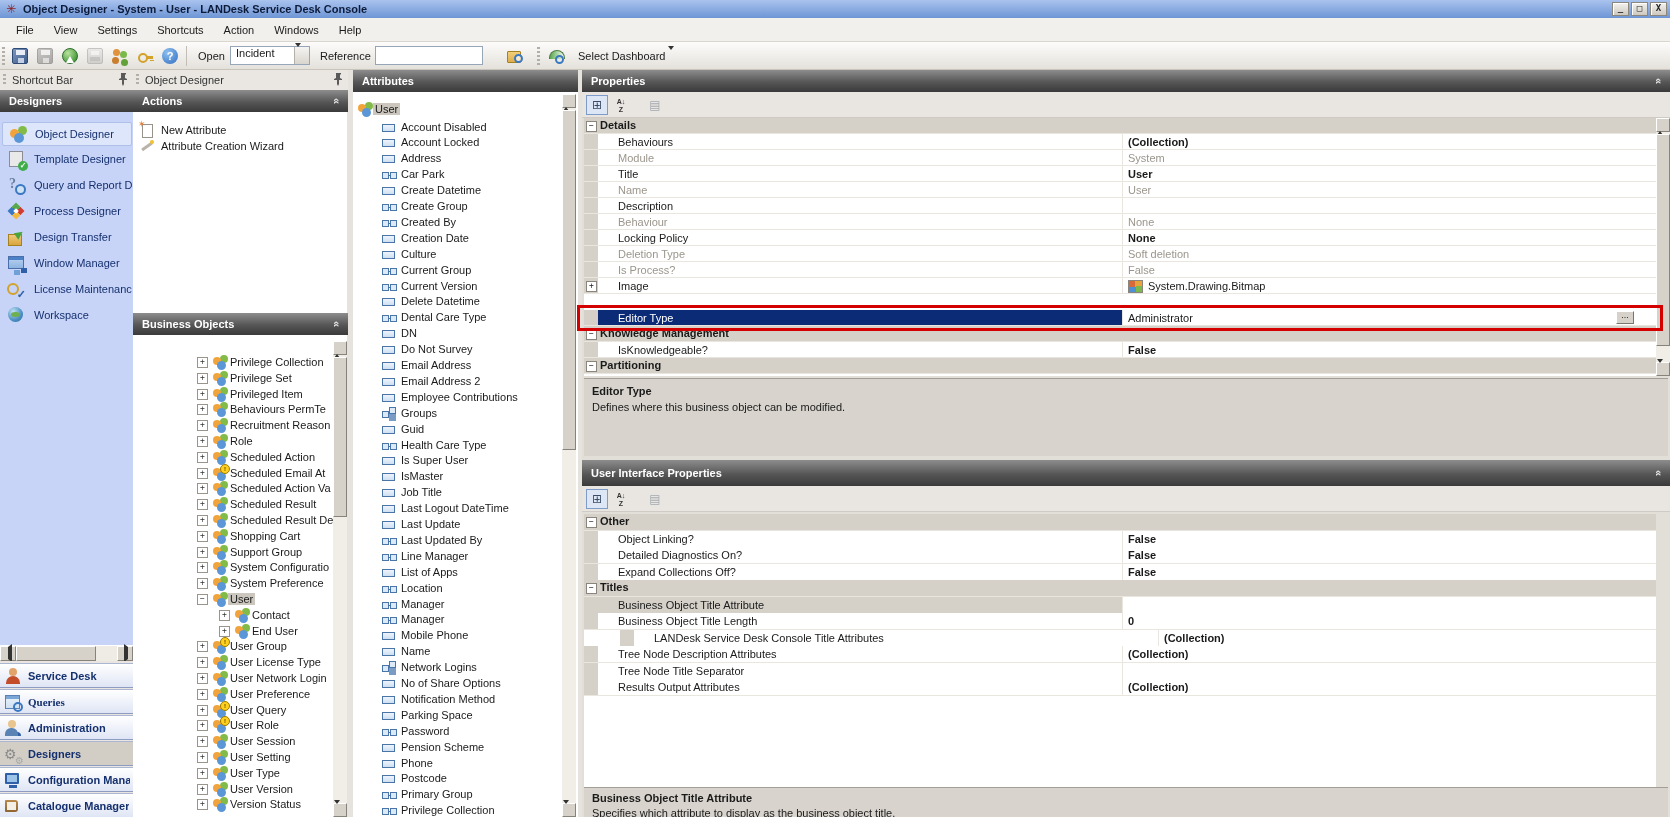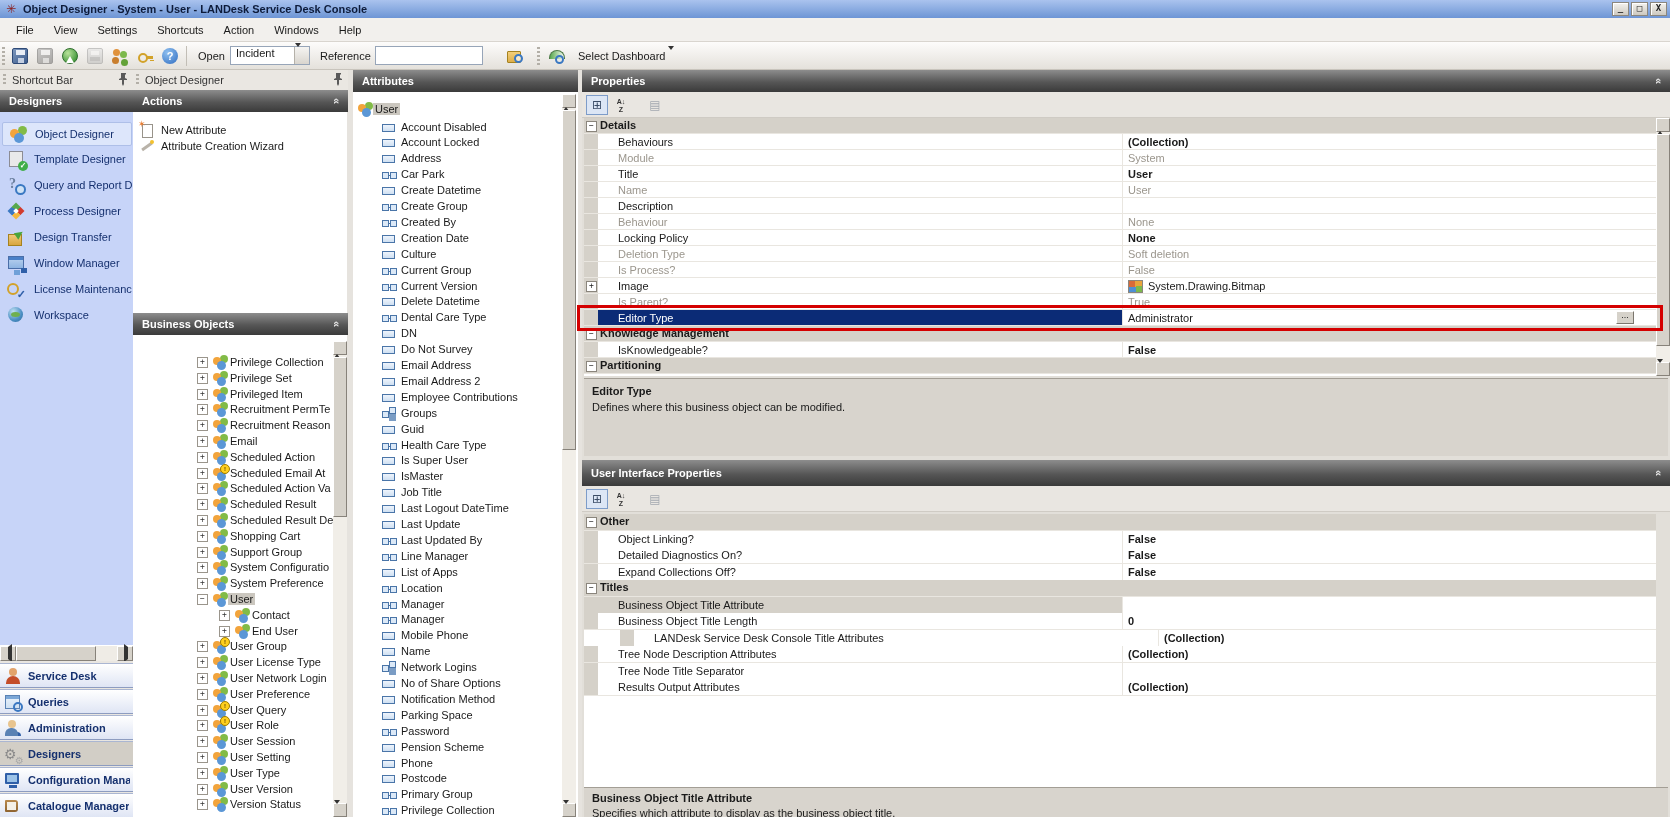--- a/index.html
+++ b/index.html
@@ -292,21 +292,21 @@
   <div id="sc-hscroll">
     <span class="sb-btn" style="left:0;top:0"><span class="tri-l"></span></span>
     <span class="sb-thumb" style="left:16px;top:0;width:80px;height:15px"></span>
     <span class="sb-btn" style="right:0;top:0"><span class="tri-r"></span></span>
   </div>
   <div id="sc-groups">
       <div class="grp" style="top: 2px; padding-left: 28px;">
         <div class="gic gic-service-desk"></div>
         <div class="g-label">Service Desk</div>
       </div>
-      <div class="grp" style="top: 28px;">
+      <div class="grp" style="top: 28px; font-family: Liberation Serif, serif;">
         <div class="gic gic-queries"></div>
         <div class="g-label">Queries</div>
       </div>
       <div class="grp" style="top: 54px;">
         <div class="gic gic-administration"></div>
         <div class="g-label">Administration</div>
       </div>
       <div class="grp sel" style="top: 80px;">
         <div class="gic gic-designers"></div>
         <div class="g-label">Designers</div>
@@ -361,31 +361,31 @@
         <div class="t-label" style="left: 97px;">Privilege Set</div>
       </div>
       <div class="t-row" style="top: 52px;">
         <div class="exp" style="left: 64px;">+</div>
         <div class="balls" style="left: 80px;"></div>
         <div class="t-label" style="left: 97px;">Privileged Item</div>
       </div>
       <div class="t-row" style="top: 67px;">
         <div class="exp" style="left: 64px;">+</div>
         <div class="balls" style="left: 80px;"></div>
-        <div class="t-label" style="left: 97px;">Recruitment PermTe</div>
+        <div class="t-label" style="left: 97px;">Behaviours PermTe</div>
       </div>
       <div class="t-row" style="top: 83px;">
         <div class="exp" style="left: 64px;">+</div>
         <div class="balls" style="left: 80px;"></div>
         <div class="t-label" style="left: 97px;">Recruitment Reason</div>
       </div>
       <div class="t-row" style="top: 99px;">
         <div class="exp" style="left: 64px;">+</div>
         <div class="balls" style="left: 80px;"></div>
-        <div class="t-label" style="left: 97px;">Email</div>
+        <div class="t-label" style="left: 97px;">Role</div>
       </div>
       <div class="t-row" style="top: 115px;">
         <div class="exp" style="left: 64px;">+</div>
         <div class="balls" style="left: 80px;"></div>
         <div class="t-label" style="left: 97px;">Scheduled Action</div>
       </div>
       <div class="t-row" style="top: 131px;">
         <div class="exp" style="left: 64px;">+</div>
         <div class="balls" style="left: 80px;">
           <div class="bbadge">!</div>
@@ -759,24 +759,20 @@
       <div class="p-row p-dis" style="top: 144px; height: 15px;">
         <div class="p-label">Is Process?</div>
         <div class="p-value">False</div>
       </div>
       <div class="p-row" style="top: 160px; height: 15px;">
         <div class="p-exp">+</div>
         <div class="p-label">Image</div>
         <div class="bmp"></div>
         <div class="p-value p-vicon">System.Drawing.Bitmap</div>
       </div>
-      <div class="p-row p-dis" style="top: 176px; height: 15px;">
-        <div class="p-label">Is Parent?</div>
-        <div class="p-value">True</div>
-      </div>
       <div class="p-row" style="top: 192px; height: 15px;">
         <div class="p-sel">
           <div class="p-sel-label">Editor Type</div>
         </div>
         <div class="p-value">Administrator</div>
         <div class="p-ell">...</div>
       </div>
       <div class="p-row p-cat" style="top: 208px; height: 15px;">
         <div class="p-exp">−</div>
         <div class="c-label">Knowledge Management</div>

